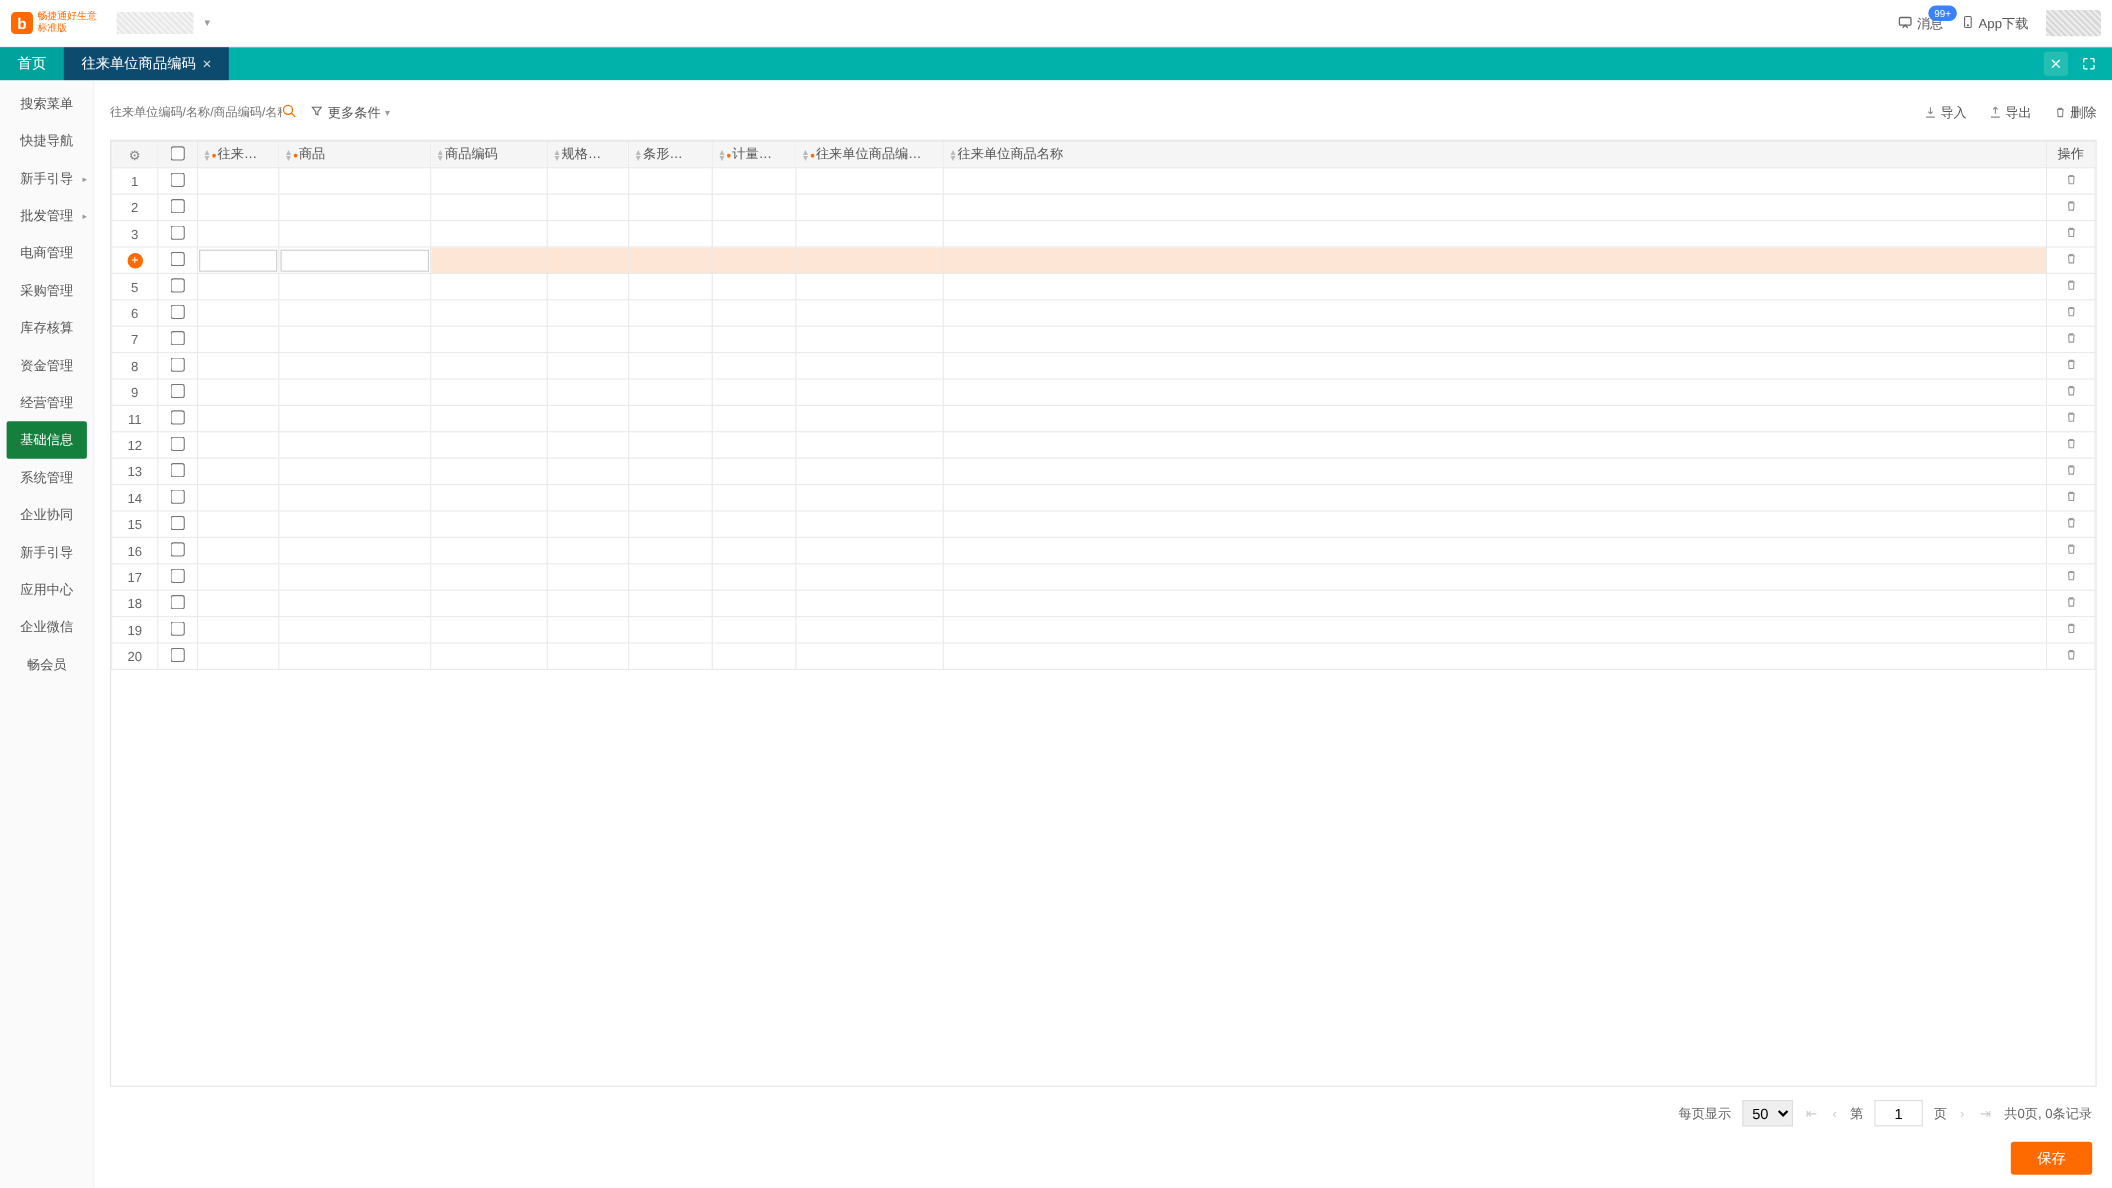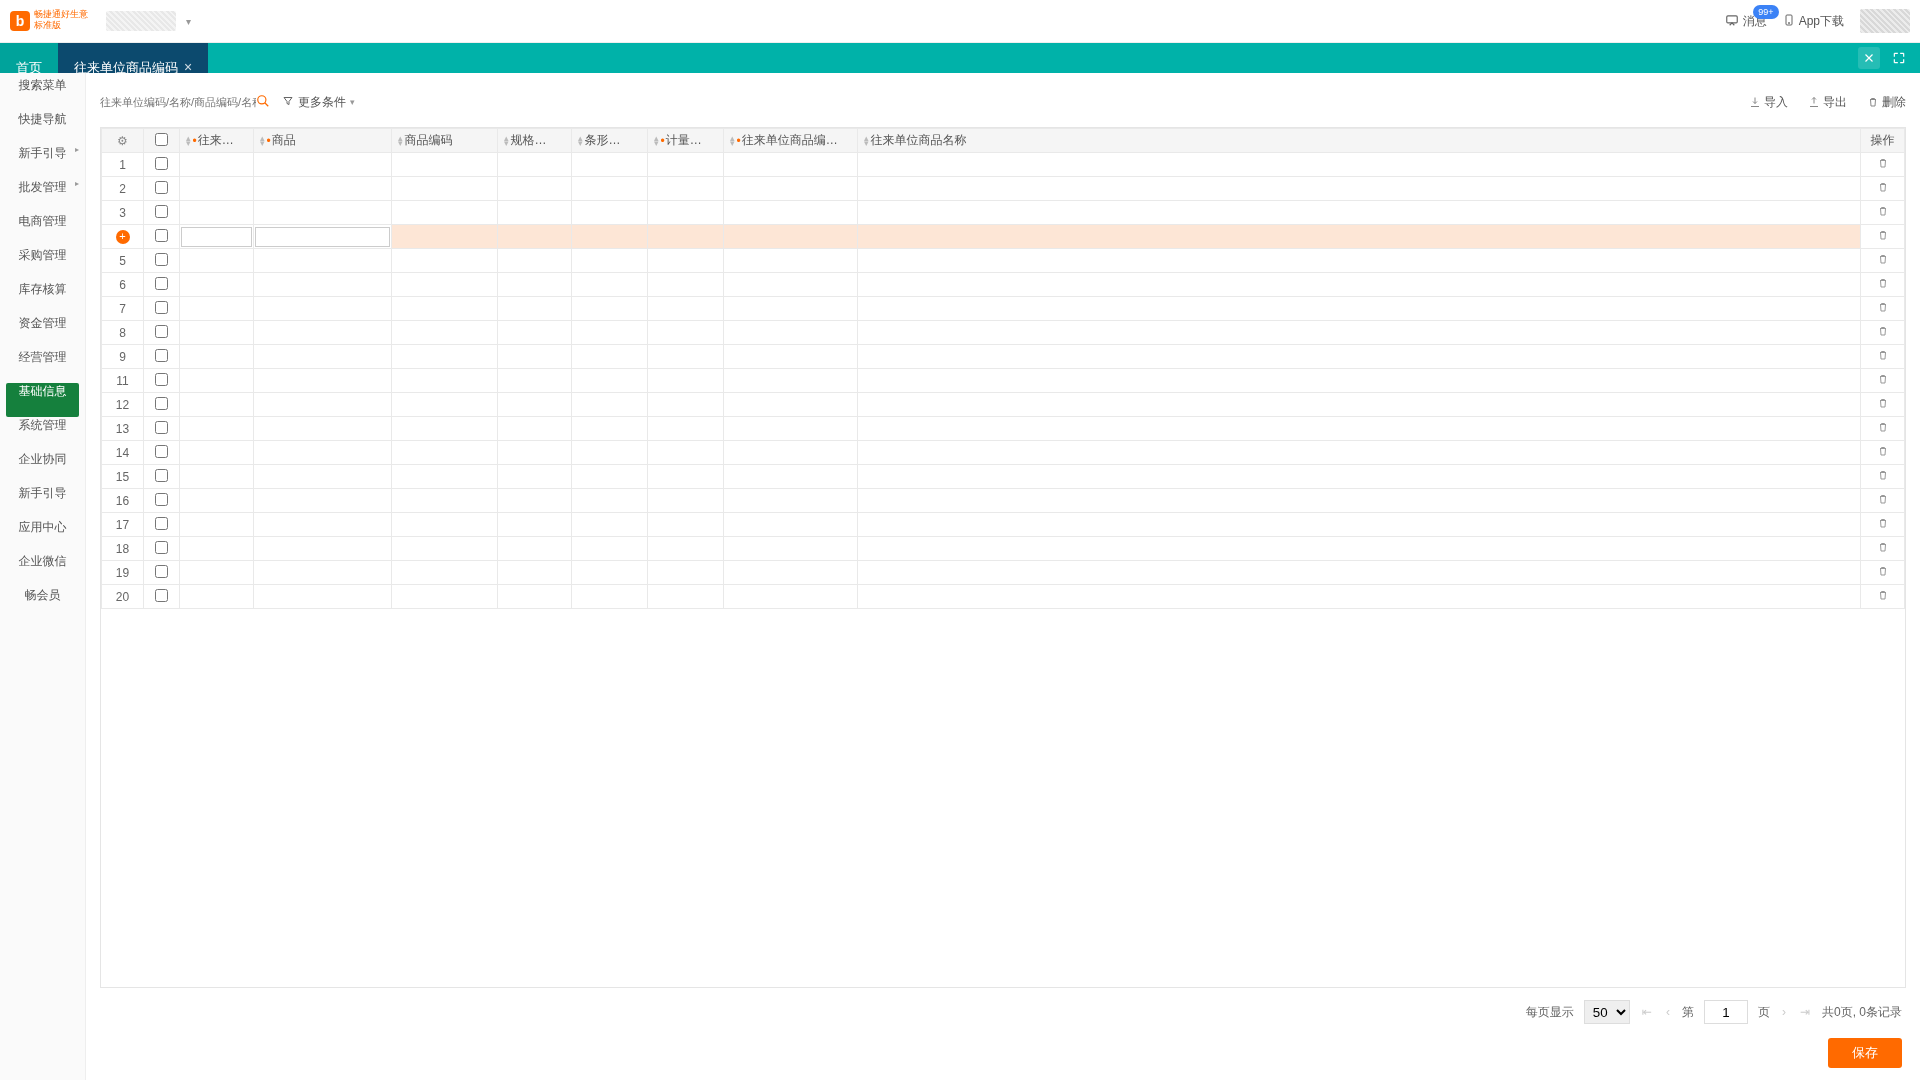--- a/index.html
+++ b/index.html
@@ -15,35 +15,35 @@
     .logo-sub { color: #ff6a00; font-size: 9px; }
     .company-pixelate { margin-left: 18px; width: 70px; height: 20px; background: repeating-linear-gradient(45deg, #e8e8e8, #e8e8e8 2px, #f4f4f4 2px, #f4f4f4 4px); border-radius: 2px; }
     .company-caret { margin-left: 10px; color: #999; font-size: 10px; }
     .header-right { margin-left: auto; display: flex; align-items: center; gap: 16px; }
     .header-item { display: flex; align-items: center; gap: 4px; color: #555; cursor: pointer; position: relative; }
     .badge { position: absolute; top: -8px; right: -12px; background: #3b82f6; color: #fff; border-radius: 8px; padding: 0 5px; font-size: 9px; line-height: 14px; }
     .avatar-pixelate { width: 50px; height: 24px; background: repeating-linear-gradient(45deg, #d8d8d8, #d8d8d8 2px, #ececec 2px, #ececec 4px); border-radius: 2px; }
     
     
     .tabs-bar { height: 30px; background: #00b2a9; display: flex; align-items: stretch; }
-    .tab { padding: 16px 16px; display: flex; color: #fff; font-size: 13px; cursor: pointer; gap: 6px; }
+    .tab { padding: 2px 16px; display: flex; align-items: center; color: #fff; font-size: 13px; cursor: pointer; gap: 6px; }
     .tab.home { background: #00a39b; }
     .tab.active { background: #0c4a6e; }
     .tab-close { font-size: 14px; opacity: 0.8; cursor: pointer; }
     .tabs-right { margin-left: auto; display: flex; align-items: center; gap: 8px; padding-right: 10px; }
     .tabs-icon { width: 22px; height: 22px; display: flex; align-items: center; justify-content: center; border-radius: 3px; cursor: pointer; }
     .tabs-icon.close { background: rgba(255,255,255,0.15); }
     .tabs-icon svg { width: 14px; height: 14px; fill: #fff; }
     
     
     .body { flex: 1; display: flex; overflow: hidden; }
     
     
     .sidebar { width: 86px; background: #fafafa; border-right: 1px solid #eee; display: flex; flex-direction: column; padding-top: 4px; }
-    .sidebar-item { height: 34px; display: flex; align-items: flex-start; justify-content: center; color: #555; cursor: pointer; font-size: 12px; position: relative; gap: 2px; }
+    .sidebar-item { height: 34px; display: flex; align-items: center; justify-content: center; color: #555; cursor: pointer; font-size: 12px; position: relative; gap: 2px; }
     .sidebar-item.active { background: #15803d; color: #fff; border-radius: 2px; margin: 0 6px; }
     .sidebar-item .caret { position: absolute; right: 6px; font-size: 8px; color: #999; }
     
     
     .main { flex: 1; display: flex; flex-direction: column; padding: 14px 14px 10px 14px; overflow: hidden; background: #fff; }
     
     .toolbar { display: flex; align-items: center; gap: 12px; height: 30px; margin-bottom: 10px; }
     .search-wrap { display: flex; align-items: center; width: 170px; }
     .search-input { flex: 1; border: none; border-bottom: 1px solid transparent; font-size: 11px; color: #bbb; outline: none; height: 22px; }
     .search-icon { color: #ff6a00; font-size: 14px; cursor: pointer; }

